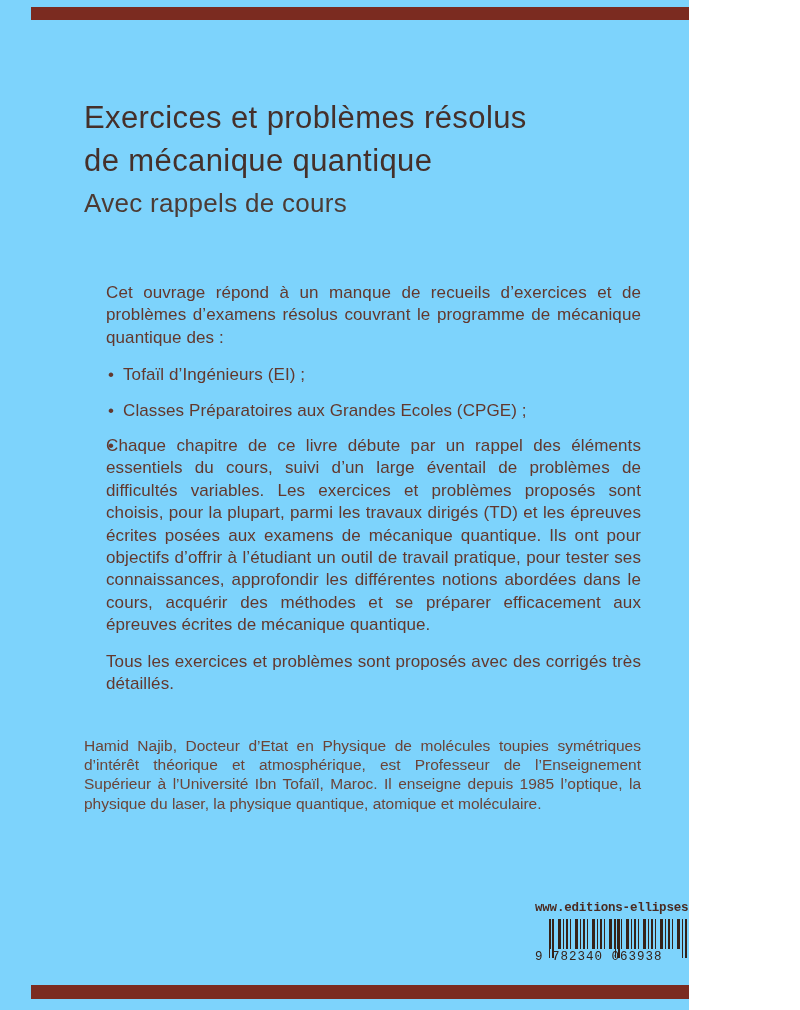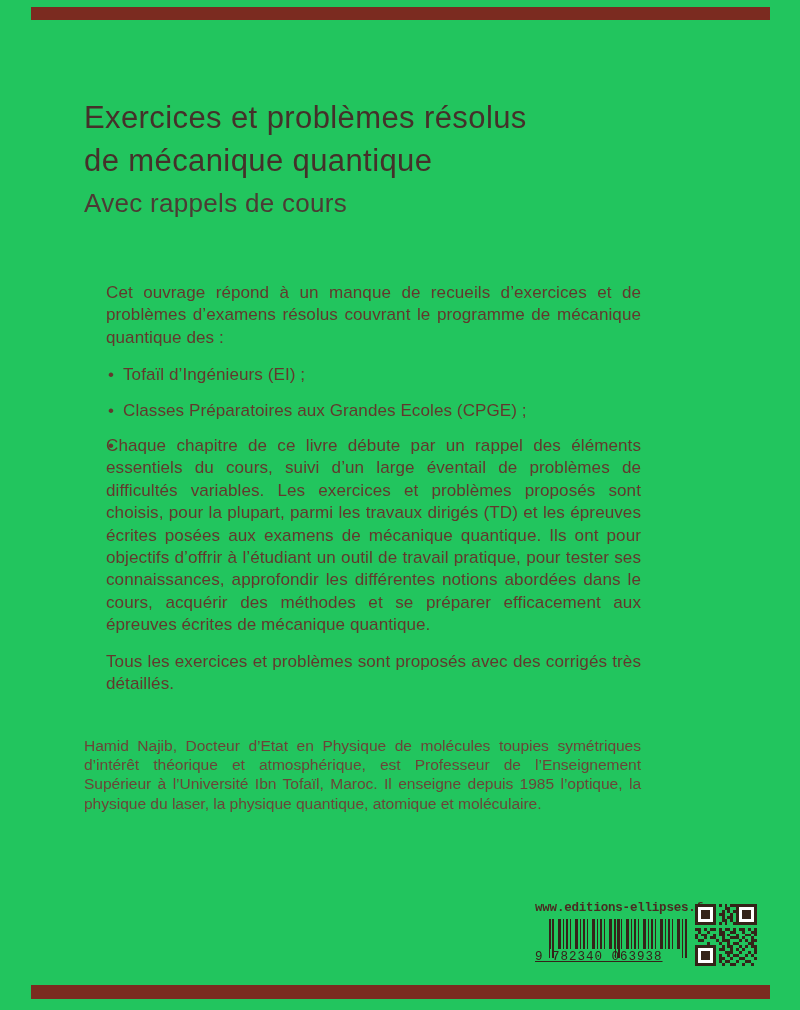--- a/index.html
+++ b/index.html
@@ -1,18 +1,18 @@
 <!DOCTYPE html>
 <html><head>
 <meta charset="utf-8">
 <style>
   * { margin:0; padding:0; box-sizing:border-box; }
   html,body { background:#ffffff; }
   body { width:800px; height:1010px; font-family:"Liberation Sans", sans-serif; }
-  .page { position:relative; width:800px; height:1010px; background:#22c55e; overflow:hidden;padding-left:46px; }
+  .page { position:relative; width:689px; height:1010px; background:#7dd3fc; overflow:hidden;padding-left:46px; }
 
   .accent-bar { position:absolute; left:31px; width:739px; background:#7b2b20; }
   .accent-bar.top { top:7px; height:13px; }
   .accent-bar.bottom { top:985px; height:14px; }
 
   .content { position:absolute; left:84px; top:96px; width:557px; }
 
   .title { font-size:31px; line-height:43px; font-weight:300; letter-spacing:0.4px;
            color:#45302a; }
   .subtitle { margin-top:4px; font-size:26px; line-height:34px; font-weight:300;
@@ -46,21 +46,21 @@
             #352219 0 2px, transparent 2px 4px,
             #352219 4px 5px, transparent 5px 9px,
             #352219 9px 12px, transparent 12px 14px,
             #352219 14px 15px, transparent 15px 17px); }
   .guard { position:absolute; top:0; width:5px; height:39px;
            background:linear-gradient(90deg, #352219 0 1.5px, transparent 1.5px 3.2px,
                                       #352219 3.2px 4.7px, transparent 4.7px); }
   .guard.g1 { left:14px; } .guard.g2 { left:80px; } .guard.g3 { right:0; }
   .barcode-number { position:absolute; left:0; right:0; top:31px;
                     font-family:"Liberation Mono", monospace; font-size:12.5px;
-                    letter-spacing:1px; color:#352219; white-space:nowrap;text-decoration:underline; }
+                    letter-spacing:1px; color:#352219; white-space:nowrap; }
   .qr { margin-top:3px; display:block; }
 </style>
 </head>
 <body>
 
 <div class="page">
 
   <div class="accent-bar top"></div>
 
   <div class="content">

